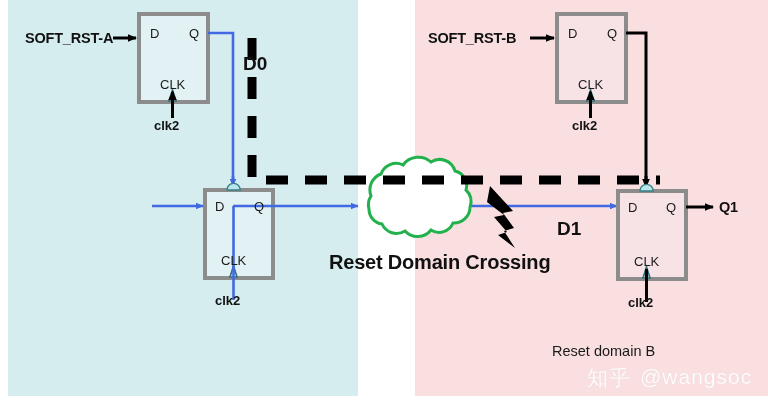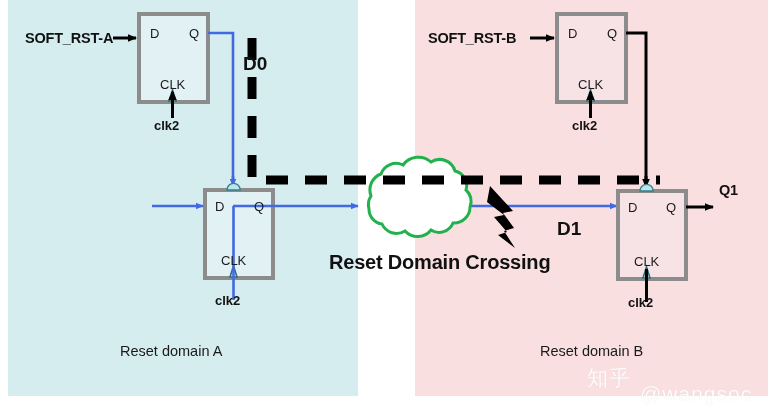--- a/index.html
+++ b/index.html
@@ -128,21 +128,20 @@
   <span class="txt lbl-pin" style="left:578px;top:77px;">CLK</span>
   <span class="txt lbl-clk" style="left:572px;top:118px;">clk2</span>
 
   <span class="txt lbl-d" style="left:557px;top:218px;">D1</span>
 
   <span class="txt lbl-pin" style="left:628px;top:200px;">D</span>
   <span class="txt lbl-pin" style="left:666px;top:200px;">Q</span>
   <span class="txt lbl-pin" style="left:634px;top:254px;">CLK</span>
   <span class="txt lbl-clk" style="left:628px;top:295px;">clk2</span>
 
-  <span class="txt lbl-sig" style="left:719px;top:182px;">Q1</span>
+  <span class="txt lbl-sig" style="left:719px;top:199px;">Q1</span>
 
-  <span class="txt lbl-dom" style="left:120px;top:343px;">Reset domain A</span>
-  <span class="txt lbl-dom" style="left:540px;top:343px;">Reset domain B</span>
+  <span class="txt lbl-dom" style="left:552px;top:343px;">Reset domain B</span>
 
   <span class="wm" style="left:587px;top:364px;">知乎</span>
-  <span class="wm" style="left:640px;top:382px;">@wangsoc</span>
+  <span class="wm" style="left:640px;top:365px;">@wangsoc</span>
 
 </div>
 
 </body></html>

